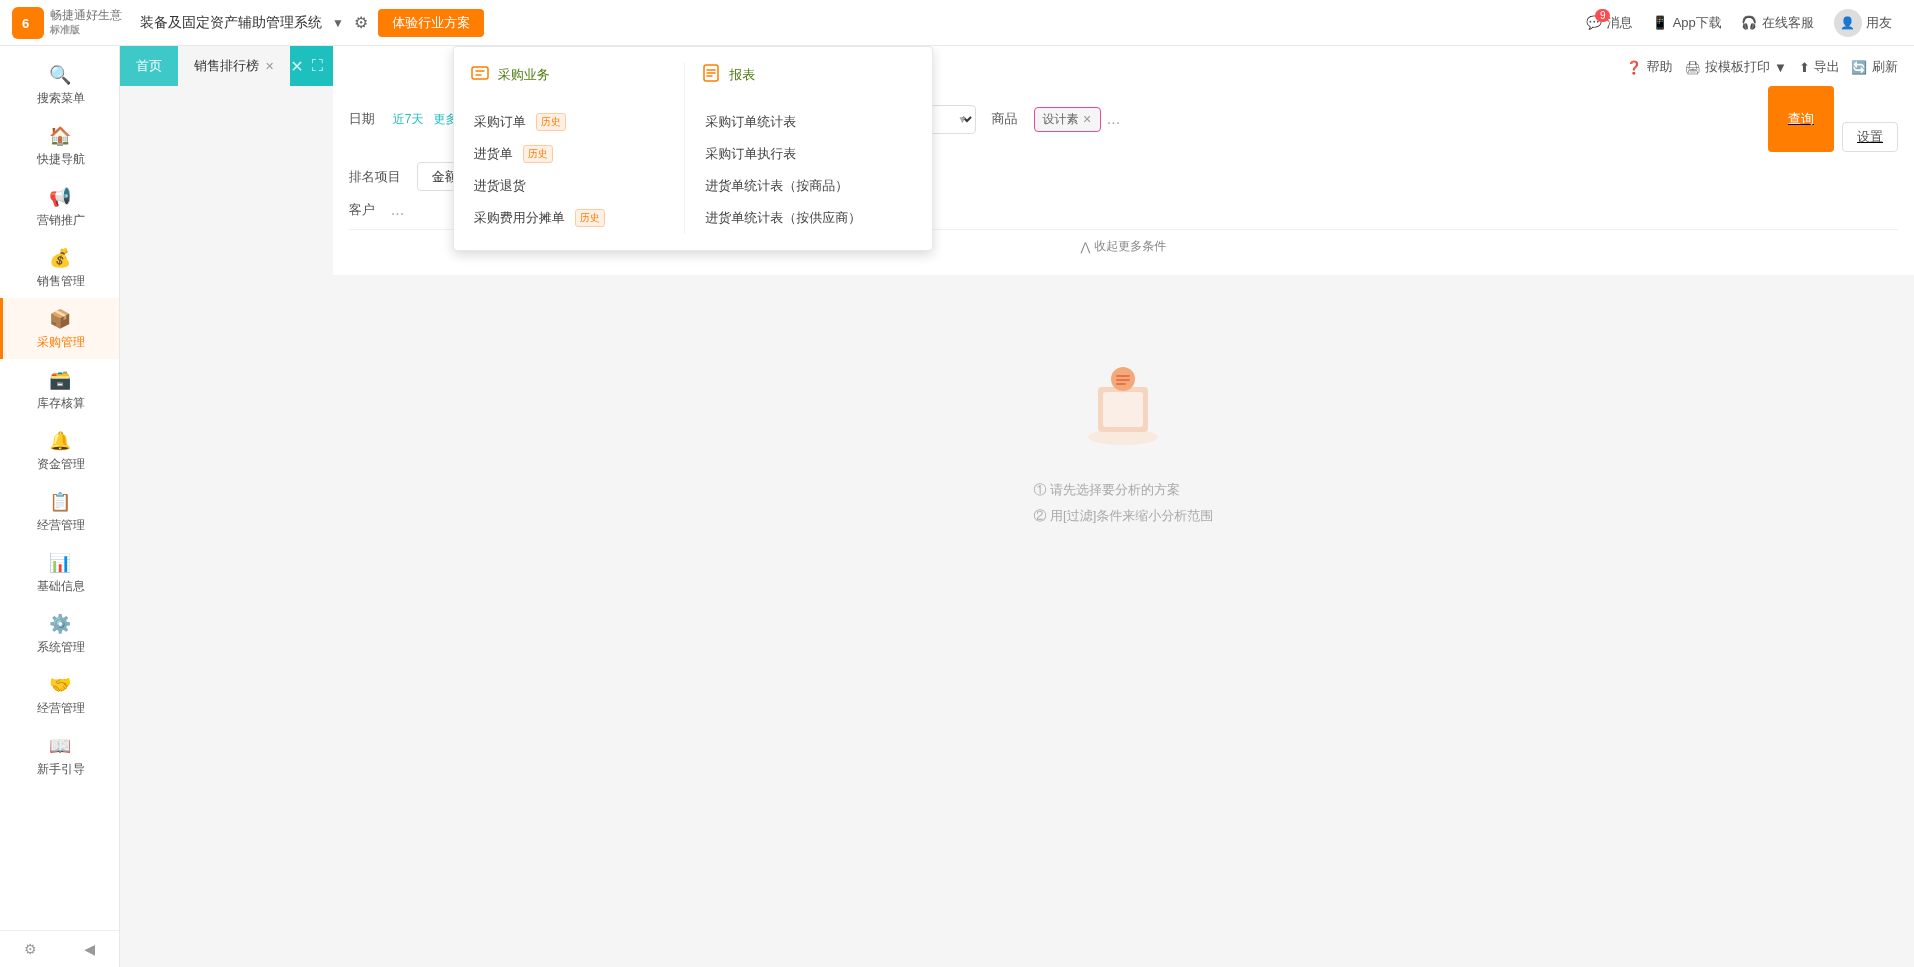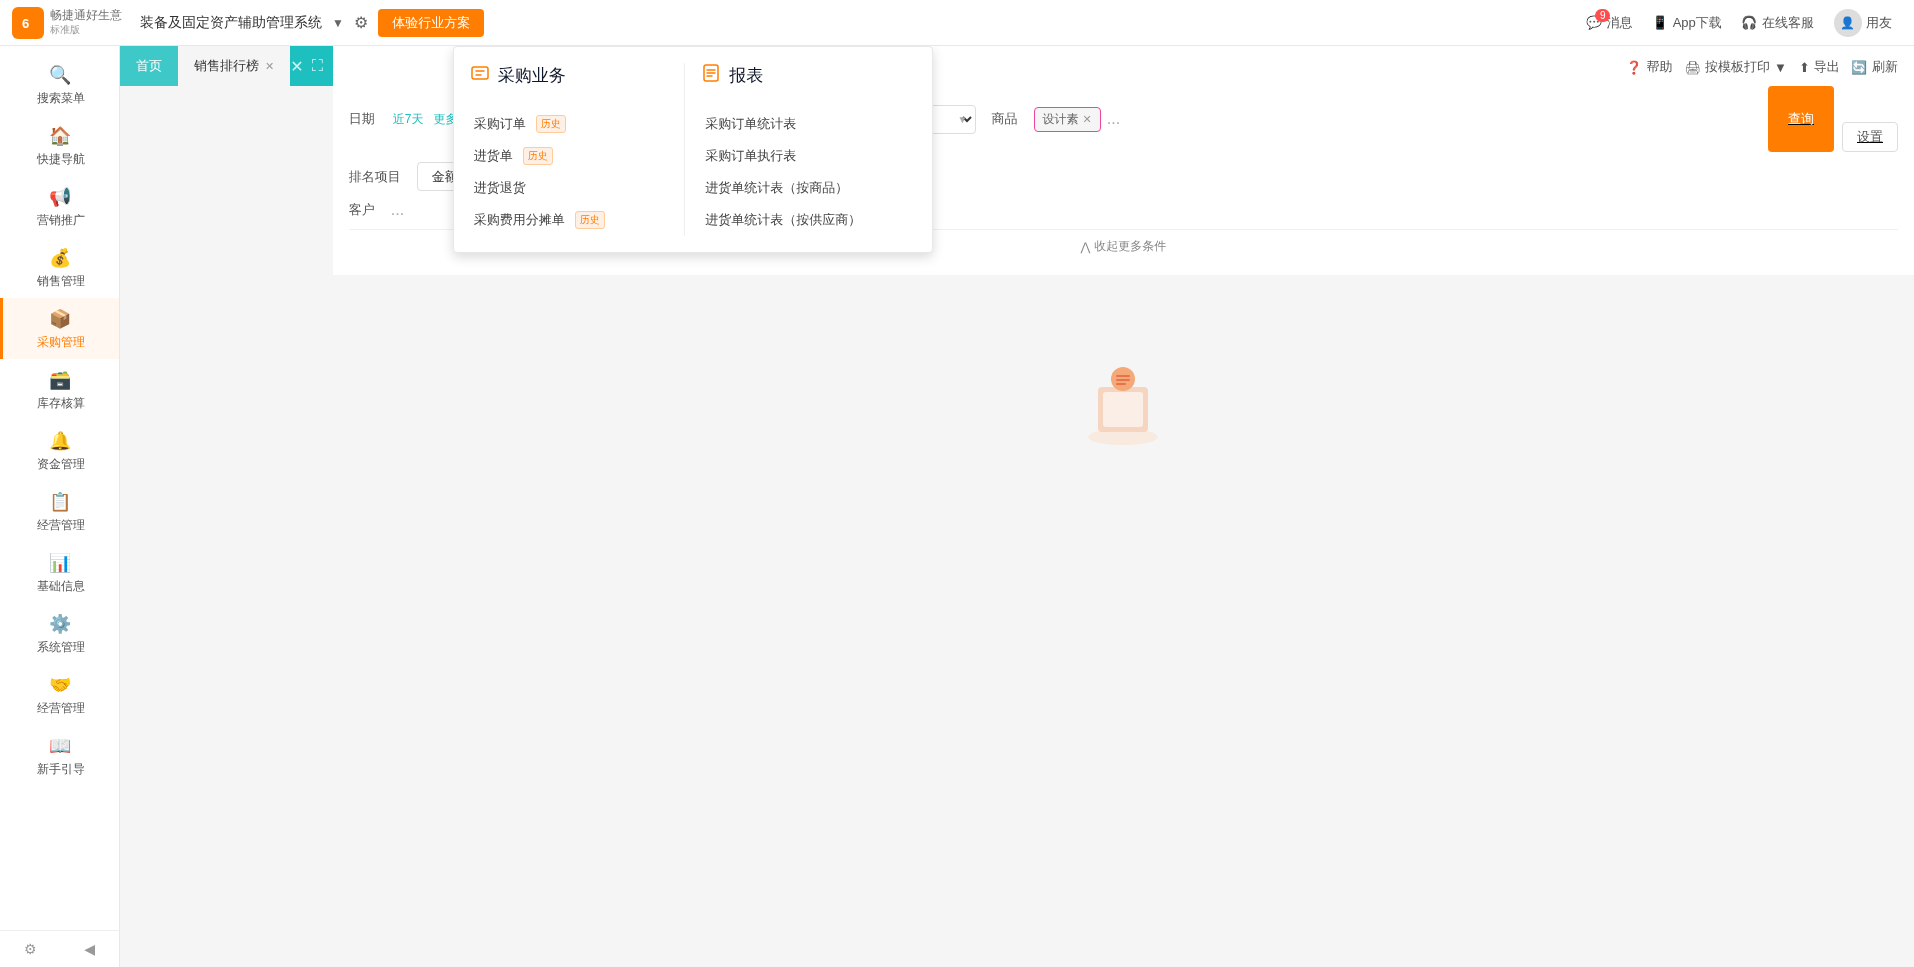--- a/index.html
+++ b/index.html
@@ -27,21 +27,21 @@
       background: #ff7d00;
       border-radius: 6px;
       display: flex;
       align-items: center;
       justify-content: center;
       color: white;
       font-size: 16px;
       font-weight: bold;
     }
     .logo-text { font-size: 12px; color: #737373; line-height: 1.3; }
-    .logo-sub { font-size: 10px; color: #999; }
+    .logo-sub { font-size: 10px; color: #999; font-weight: bold; }
     .header-middle {
       flex: 1;
       display: flex;
       align-items: center;
       gap: 10px;
     }
     .system-name {
       font-size: 14px;
       color: #333;
       margin-left: 8px;
@@ -371,22 +371,22 @@
       padding: 16px;
       gap: 0;
     }
     .dropdown-col {
       flex: 1;
     }
     .dropdown-col-header {
       display: flex;
       align-items: center;
       gap: 8px;
-      font-size: 17px;
-      color: #0f172a;
+      font-size: 13px;
+      color: #4d7c0f;
       font-weight: 500;
       margin-bottom: 12px;
       padding-bottom: 8px;
     }
     .dropdown-col + .dropdown-col {
       border-left: 1px solid #f0f0f0;
       padding-left: 16px;
     }
     .dropdown-item {
       display: flex;
@@ -615,20 +615,24 @@
           <svg width="100" height="100" viewBox="0 0 100 100">
             <ellipse cx="50" cy="80" rx="35" ry="8" fill="#fde0cc" opacity="0.5"></ellipse>
             <rect x="25" y="30" width="50" height="45" rx="4" fill="#f5d5c0"></rect>
             <rect x="30" y="35" width="40" height="35" rx="3" fill="#fff" opacity="0.6"></rect>
             <circle cx="50" cy="22" r="12" fill="#f5a878"></circle>
             <line x1="44" y1="19" x2="56" y2="19" stroke="#e8734a" stroke-width="2" stroke-linecap="round"></line>
             <line x1="44" y1="23" x2="56" y2="23" stroke="#e8734a" stroke-width="2" stroke-linecap="round"></line>
             <line x1="44" y1="27" x2="52" y2="27" stroke="#e8734a" stroke-width="2" stroke-linecap="round"></line>
           </svg>
         </div>
+        <div class="empty-text">
+          <div>① <span>请先选择要分析的方案</span></div>
+          <div>② <span>用[过滤]条件来缩小分析范围</span></div>
+        </div>
       </div>
 
       <div class="dropdown-menu" style="left:120px; top:0; position:absolute;">
 
         <div class="dropdown-col">
           <div class="dropdown-col-header">
             <span>
               <svg width="20" height="20" viewBox="0 0 20 20">
                 <rect x="2" y="4" width="16" height="12" rx="2" fill="none" stroke="#ff7d00" stroke-width="1.5"></rect>
                 <path d="M6 8h8M6 12h5" stroke="#ff7d00" stroke-width="1.5" stroke-linecap="round"></path>

